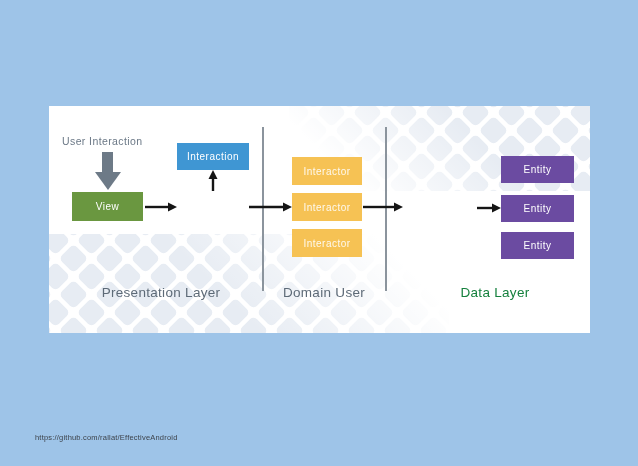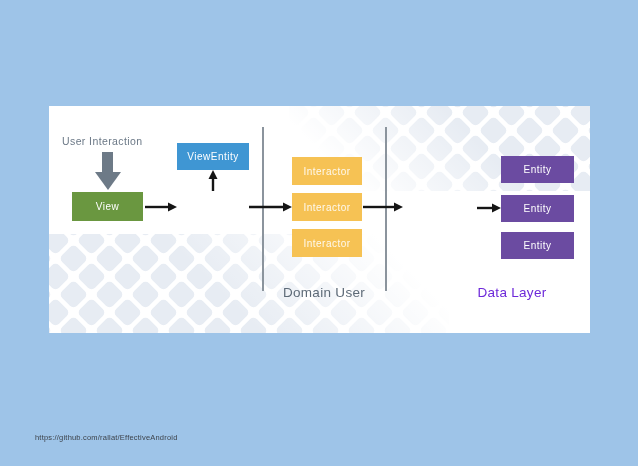--- a/index.html
+++ b/index.html
@@ -234,21 +234,21 @@
         <line x1="428" y1="102" x2="444" y2="102" stroke="#151515" stroke-width="2.4"></line>
         <polygon points="452,102 443,106.5 443,97.5" fill="#151515"></polygon>
         <line x1="164" y1="85" x2="164" y2="72" stroke="#151515" stroke-width="2.4"></line>
         <polygon points="164,64 168.5,73 159.5,73" fill="#151515"></polygon>
       </svg>
 
     <div class="node" style="left: 23px; top: 86px; width: 71px; height: 29px; background-color: rgb(106, 151, 64);">
       <span>View</span>
     </div>
     <div class="node" style="left: 128px; top: 37px; width: 72px; height: 27px; background-color: rgb(63, 150, 211);">
-      <span>ViewEntity</span>
+      <span>Interaction</span>
     </div>
 
     <div class="node" style="left: 243px; top: 51px; width: 70px; height: 28px; background-color: rgb(246, 194, 84);">
       <span style="opacity:.9">Interactor</span>
     </div>
     <div class="node" style="left: 243px; top: 87px; width: 70px; height: 28px; background-color: rgb(246, 194, 84);">
       <span style="opacity:.9">Interactor</span>
     </div>
     <div class="node" style="left: 243px; top: 123px; width: 70px; height: 28px; background-color: rgb(246, 194, 84);">
       <span style="opacity:.9">Interactor</span>
@@ -258,19 +258,20 @@
     <div class="node" style="left: 452px; top: 50px; width: 73px; height: 27px; background-color: rgb(107, 75, 161);">
       <span>Entity</span>
     </div>
     <div class="node" style="left: 452px; top: 89px; width: 73px; height: 27px; background-color: rgb(107, 75, 161);">
       <span>Entity</span>
     </div>
     <div class="node" style="left: 452px; top: 126px; width: 73px; height: 27px; background-color: rgb(107, 75, 161);">
       <span>Entity</span>
     </div>
 
+    <div class="layer-label" style="left: 112px; color: rgb(93, 106, 119);">Presentation Layer</div>
     <div class="layer-label" style="left: 275px; color: rgb(93, 106, 119);">Domain User</div>
-    <div class="layer-label" style="left: 463px; color: #6d28d9;">Data Layer</div>
+    <div class="layer-label" style="left: 446px; color: #15803d;">Data Layer</div>
 
   </div>
 
   <div class="footer">https://github.com/rallat/EffectiveAndroid</div>
 </div>
 
 </body></html>

